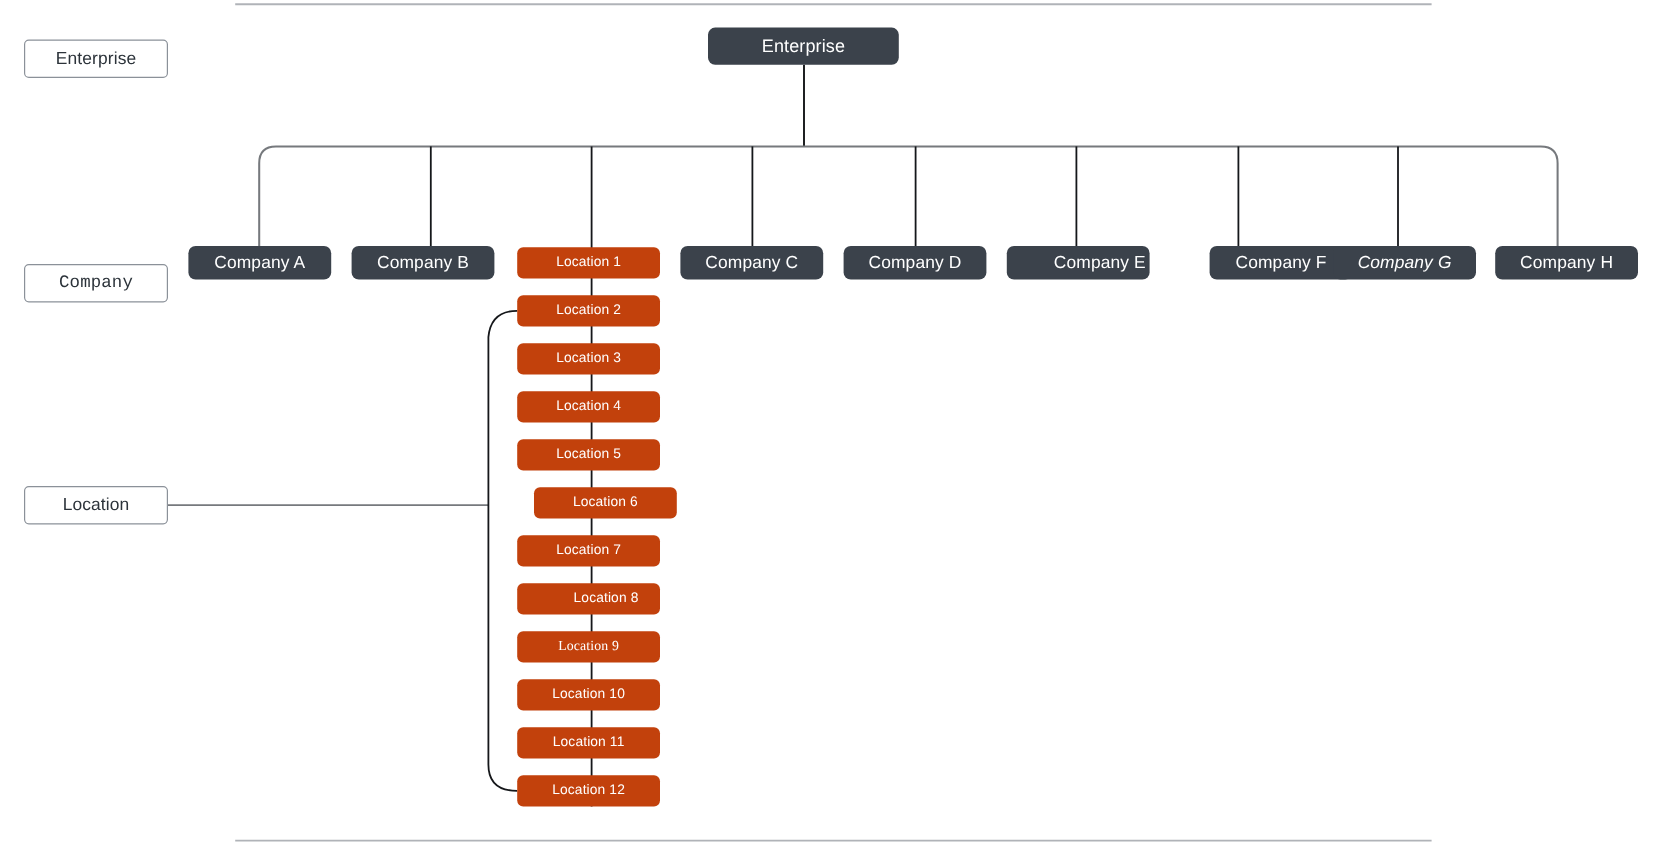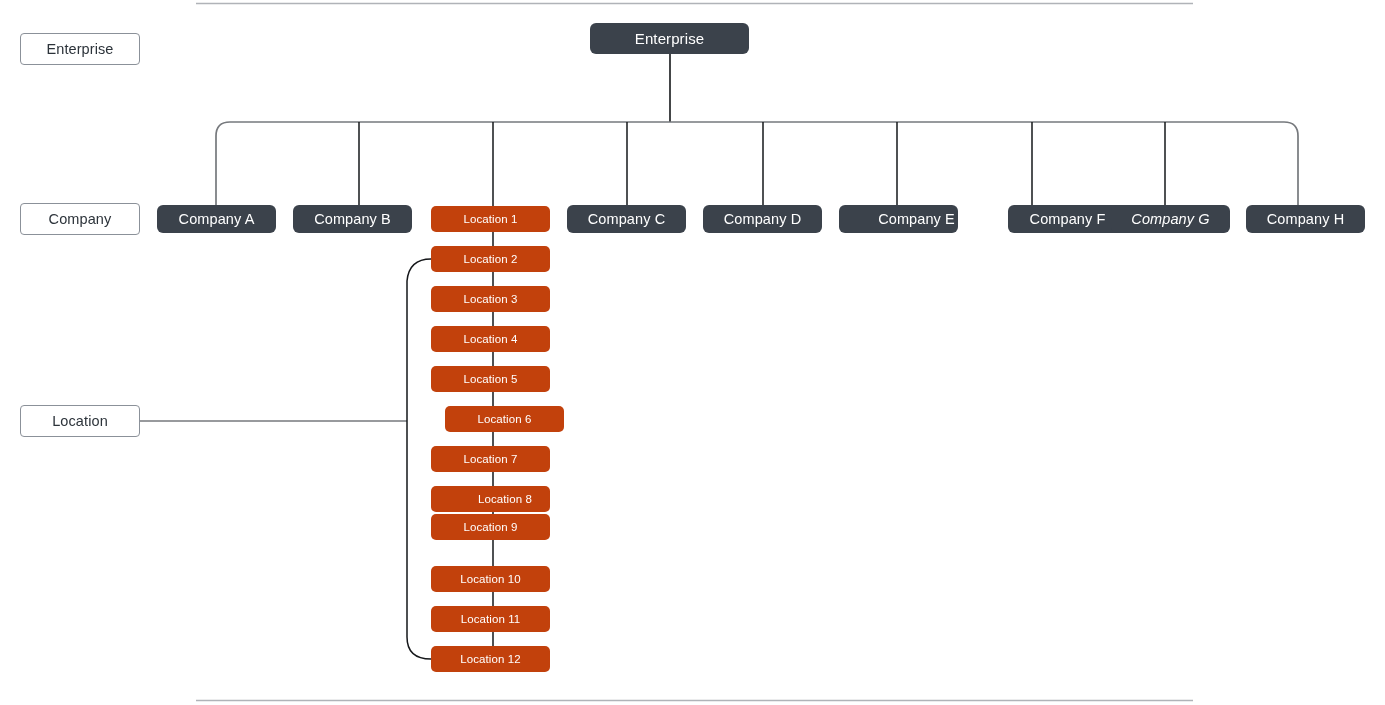--- a/index.html
+++ b/index.html
@@ -98,21 +98,21 @@
   <line x1="1165" y1="122" x2="1165" y2="205" stroke="#15171a" stroke-width="1.5"></line>
 
   <line x1="493" y1="122" x2="493" y2="672" stroke="#15171a" stroke-width="1.5"></line>
 
   <path d="M 431 259 Q 409 259 407 281 L 407 637 Q 407 659 431 659" fill="none" stroke="#15171a" stroke-width="1.5"></path>
 </svg>
 
 <div class="legend-box" style="left:20px; top:33px;">
   <span>Enterprise</span>
 </div>
-<div class="legend-box" style="left:20px; top:203px;">
+<div class="legend-box" style="left:20px; top:220px;font-family:Liberation Mono, monospace;">
   <span>Company</span>
 </div>
 <div class="legend-box" style="left:20px; top:405px;">
   <span>Location</span>
 </div>
 
 <div class="node enterprise" style="left:590px; top:23px;">
   <span>Enterprise</span>
 </div>
 
@@ -158,21 +158,21 @@
 </div>
 <div class="node location" style="left:431px; top:406px;margin-left:14px;">
   <span>Location 6</span>
 </div>
 <div class="node location" style="left:431px; top:446px;text-align:right;">
   <span>Location 7</span>
 </div>
 <div class="node location" style="left:431px; top:486px;padding-left:29px;">
   <span>Location 8</span>
 </div>
-<div class="node location" style="left:431px; top:514px;">
+<div class="node location" style="left:431px; top:526px;font-family:Liberation Serif, serif;">
   <span>Location 9</span>
 </div>
 <div class="node location" style="left:431px; top:566px;">
   <span>Location 10</span>
 </div>
 <div class="node location" style="left:431px; top:606px;">
   <span>Location 11</span>
 </div>
 <div class="node location" style="left:431px; top:646px;">
   <span>Location 12</span>

